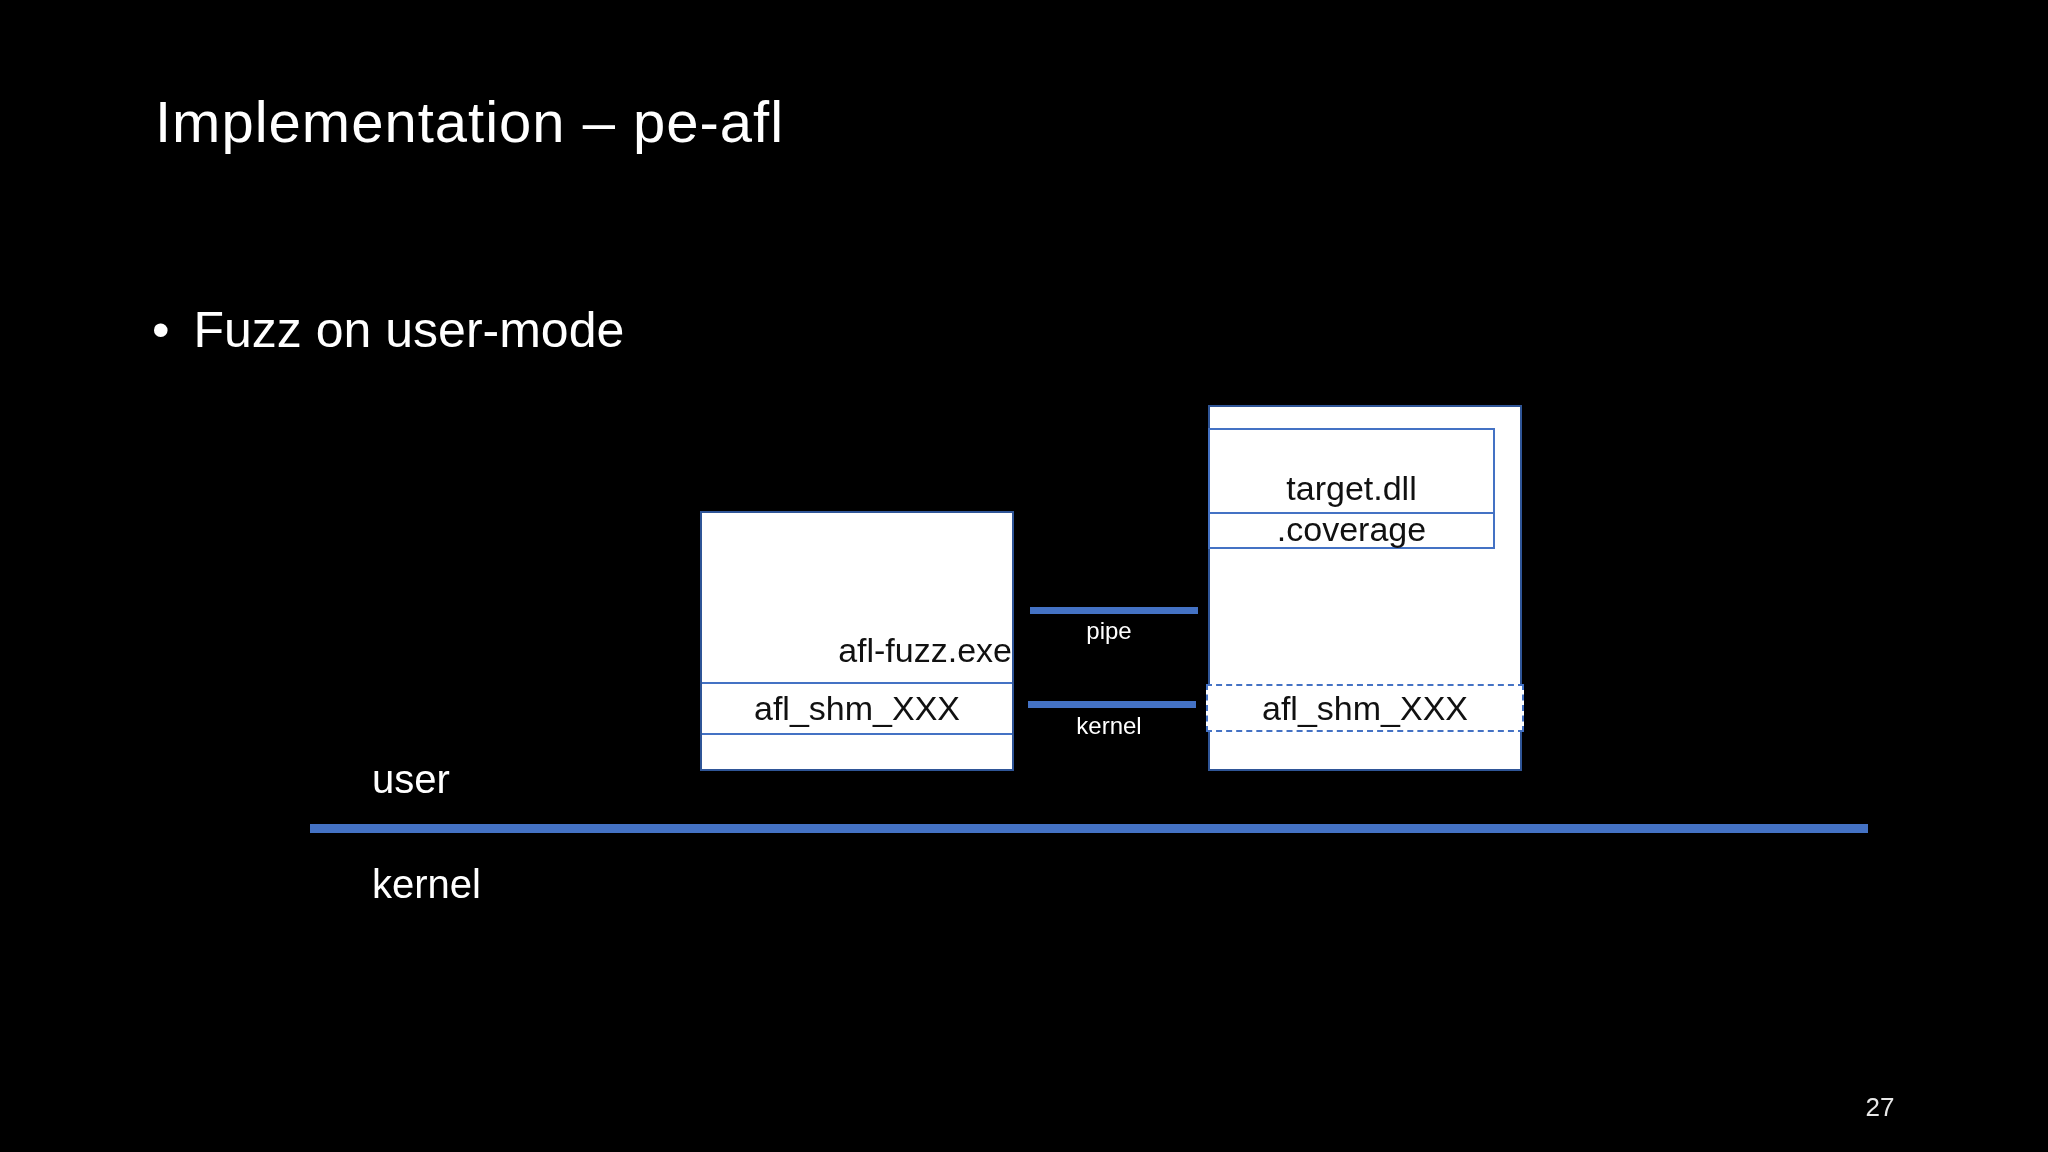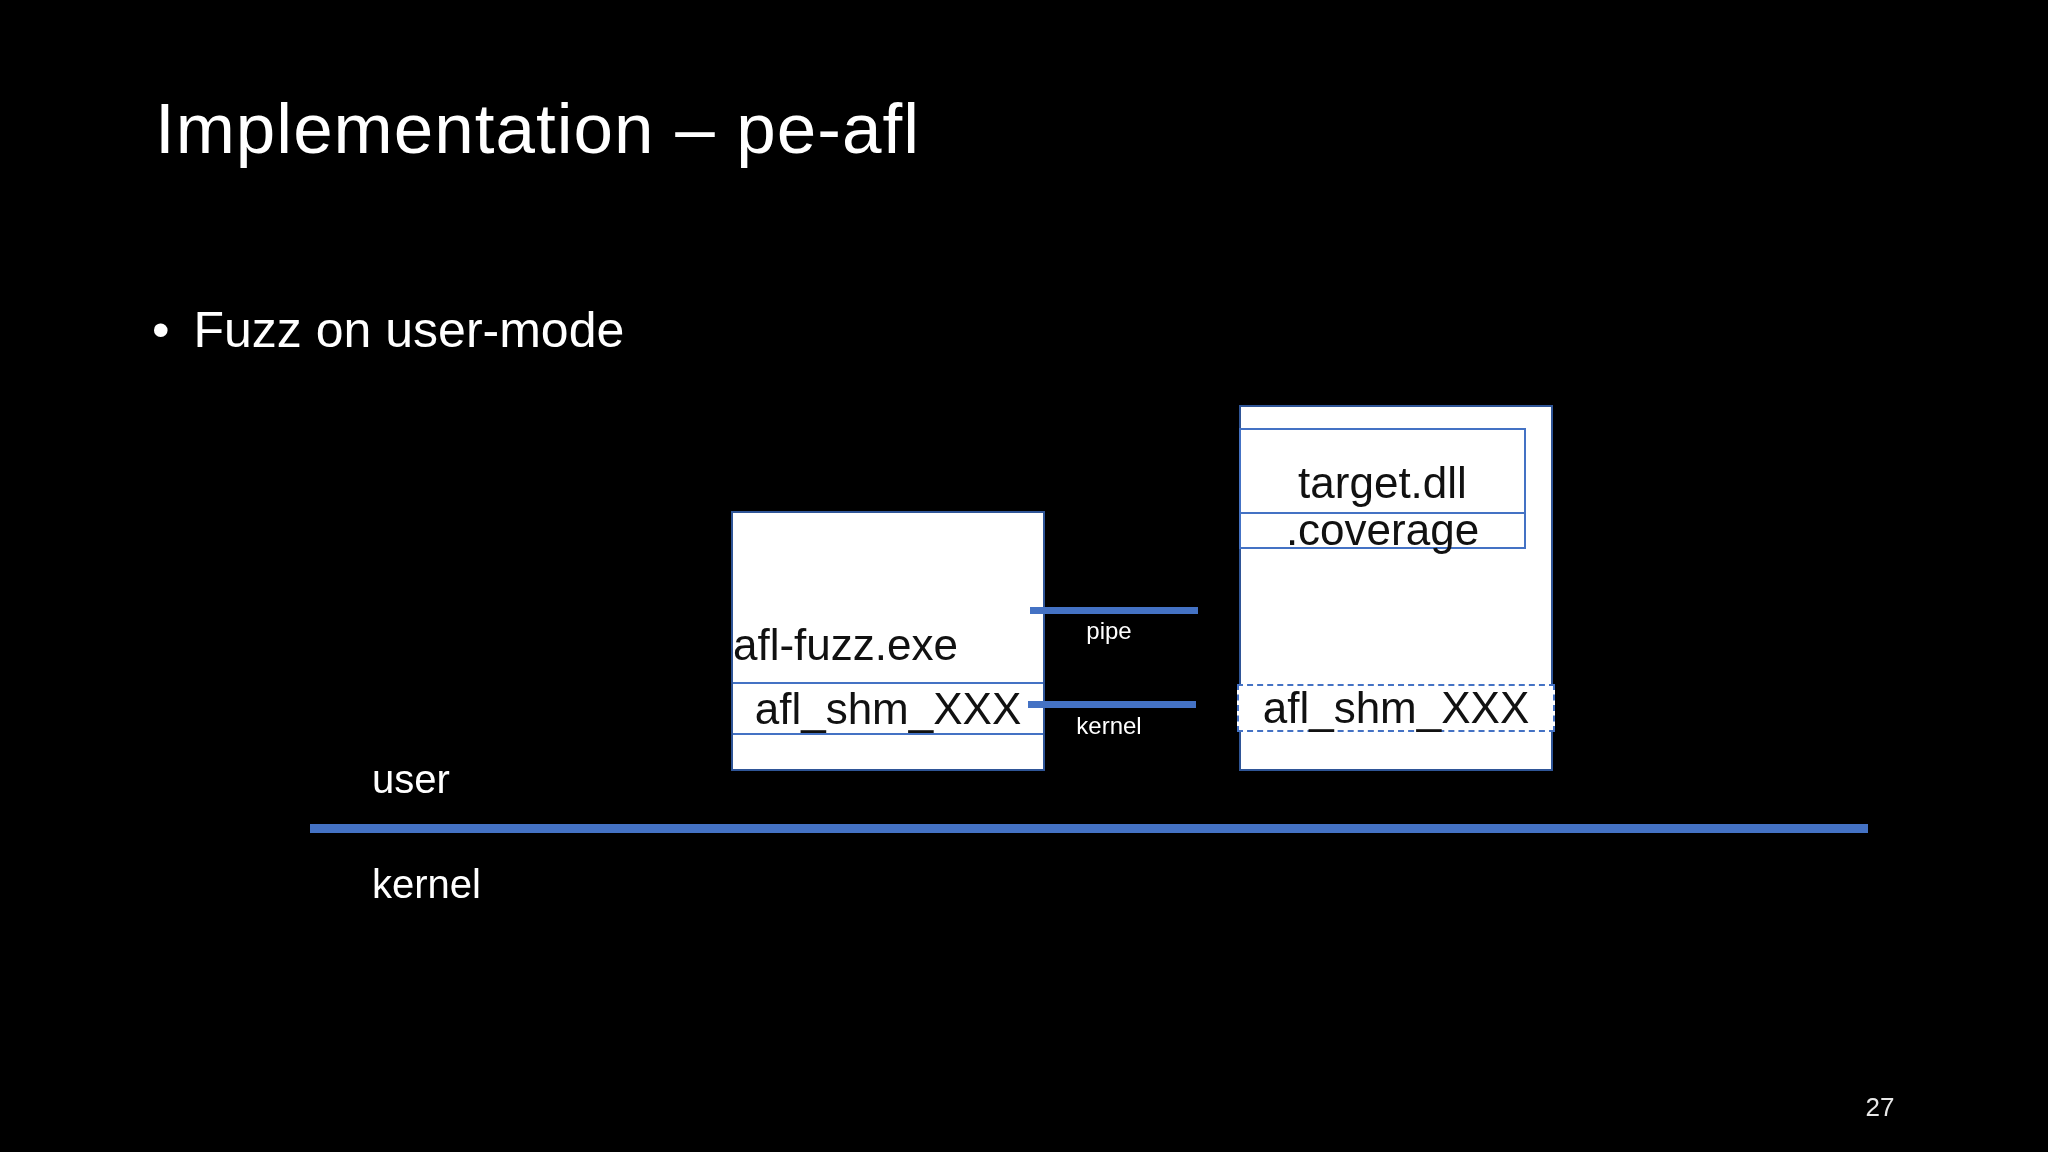--- a/index.html
+++ b/index.html
@@ -5,43 +5,42 @@
   html,body{margin:0;padding:0;background:#000;}
   .slide{
     position:relative;
     width:2048px;height:1152px;
     background:var(--background,#000);
     font-family:"Liberation Sans",sans-serif;
     overflow:hidden;
   }
   .title{
     position:absolute;left:155px;top:88px;margin:0;
-    font-size:71px;font-weight:300;letter-spacing:1px;
+    font-size:58px;font-weight:300;letter-spacing:1px;
     color:var(--text,#fff);
   }
   .bullet-line{
     position:absolute;left:152px;top:300px;
     display:flex;align-items:baseline;gap:24px;
     font-size:50px;color:var(--text,#fff);
   }
   .bullet-dot{font-size:50px;line-height:1.2;}
   .bullet-text{line-height:1.2;}
 
   
   .box{
     position:absolute;
     background:var(--box-fill,#fff);
     border:2px solid var(--box-border-dark-blue,#2F5597);
     box-sizing:border-box;
     color:var(--box-text,#111);
-    font-size:44px;
-    margin-left:31px;
+    font-size:34px;
   }
   .left-box{left:700px;top:511px;width:314px;height:260px;display:flex;flex-direction:column;}
-  .box-main{height:169px;display:flex;align-items:flex-end;justify-content:flex-start;padding-bottom:12px;box-sizing:border-box;}
+  .box-main{height:169px;display:flex;align-items:flex-end;justify-content:flex-end;padding-bottom:12px;box-sizing:border-box;}
   .shm-row{height:51px;border-top:2px solid var(--accent-blue,#4472C4);display:flex;align-items:center;justify-content:center;box-sizing:border-box;}
   .empty-row{flex:1;border-top:2px solid var(--accent-blue,#4472C4);box-sizing:border-box;}
 
   .right-box{left:1208px;top:405px;width:314px;height:366px;}
   .inner-box{
     position:absolute;left:-2px;top:21px;width:287px;height:121px;
     border:2px solid var(--accent-blue,#4472C4);box-sizing:border-box;
   }
   .inner-main{height:82px;display:flex;align-items:flex-end;justify-content:center;padding-bottom:4px;box-sizing:border-box;}
   .inner-cov{height:33px;border-top:2px solid var(--accent-blue,#4472C4);display:flex;align-items:center;justify-content:center;box-sizing:border-box;}

